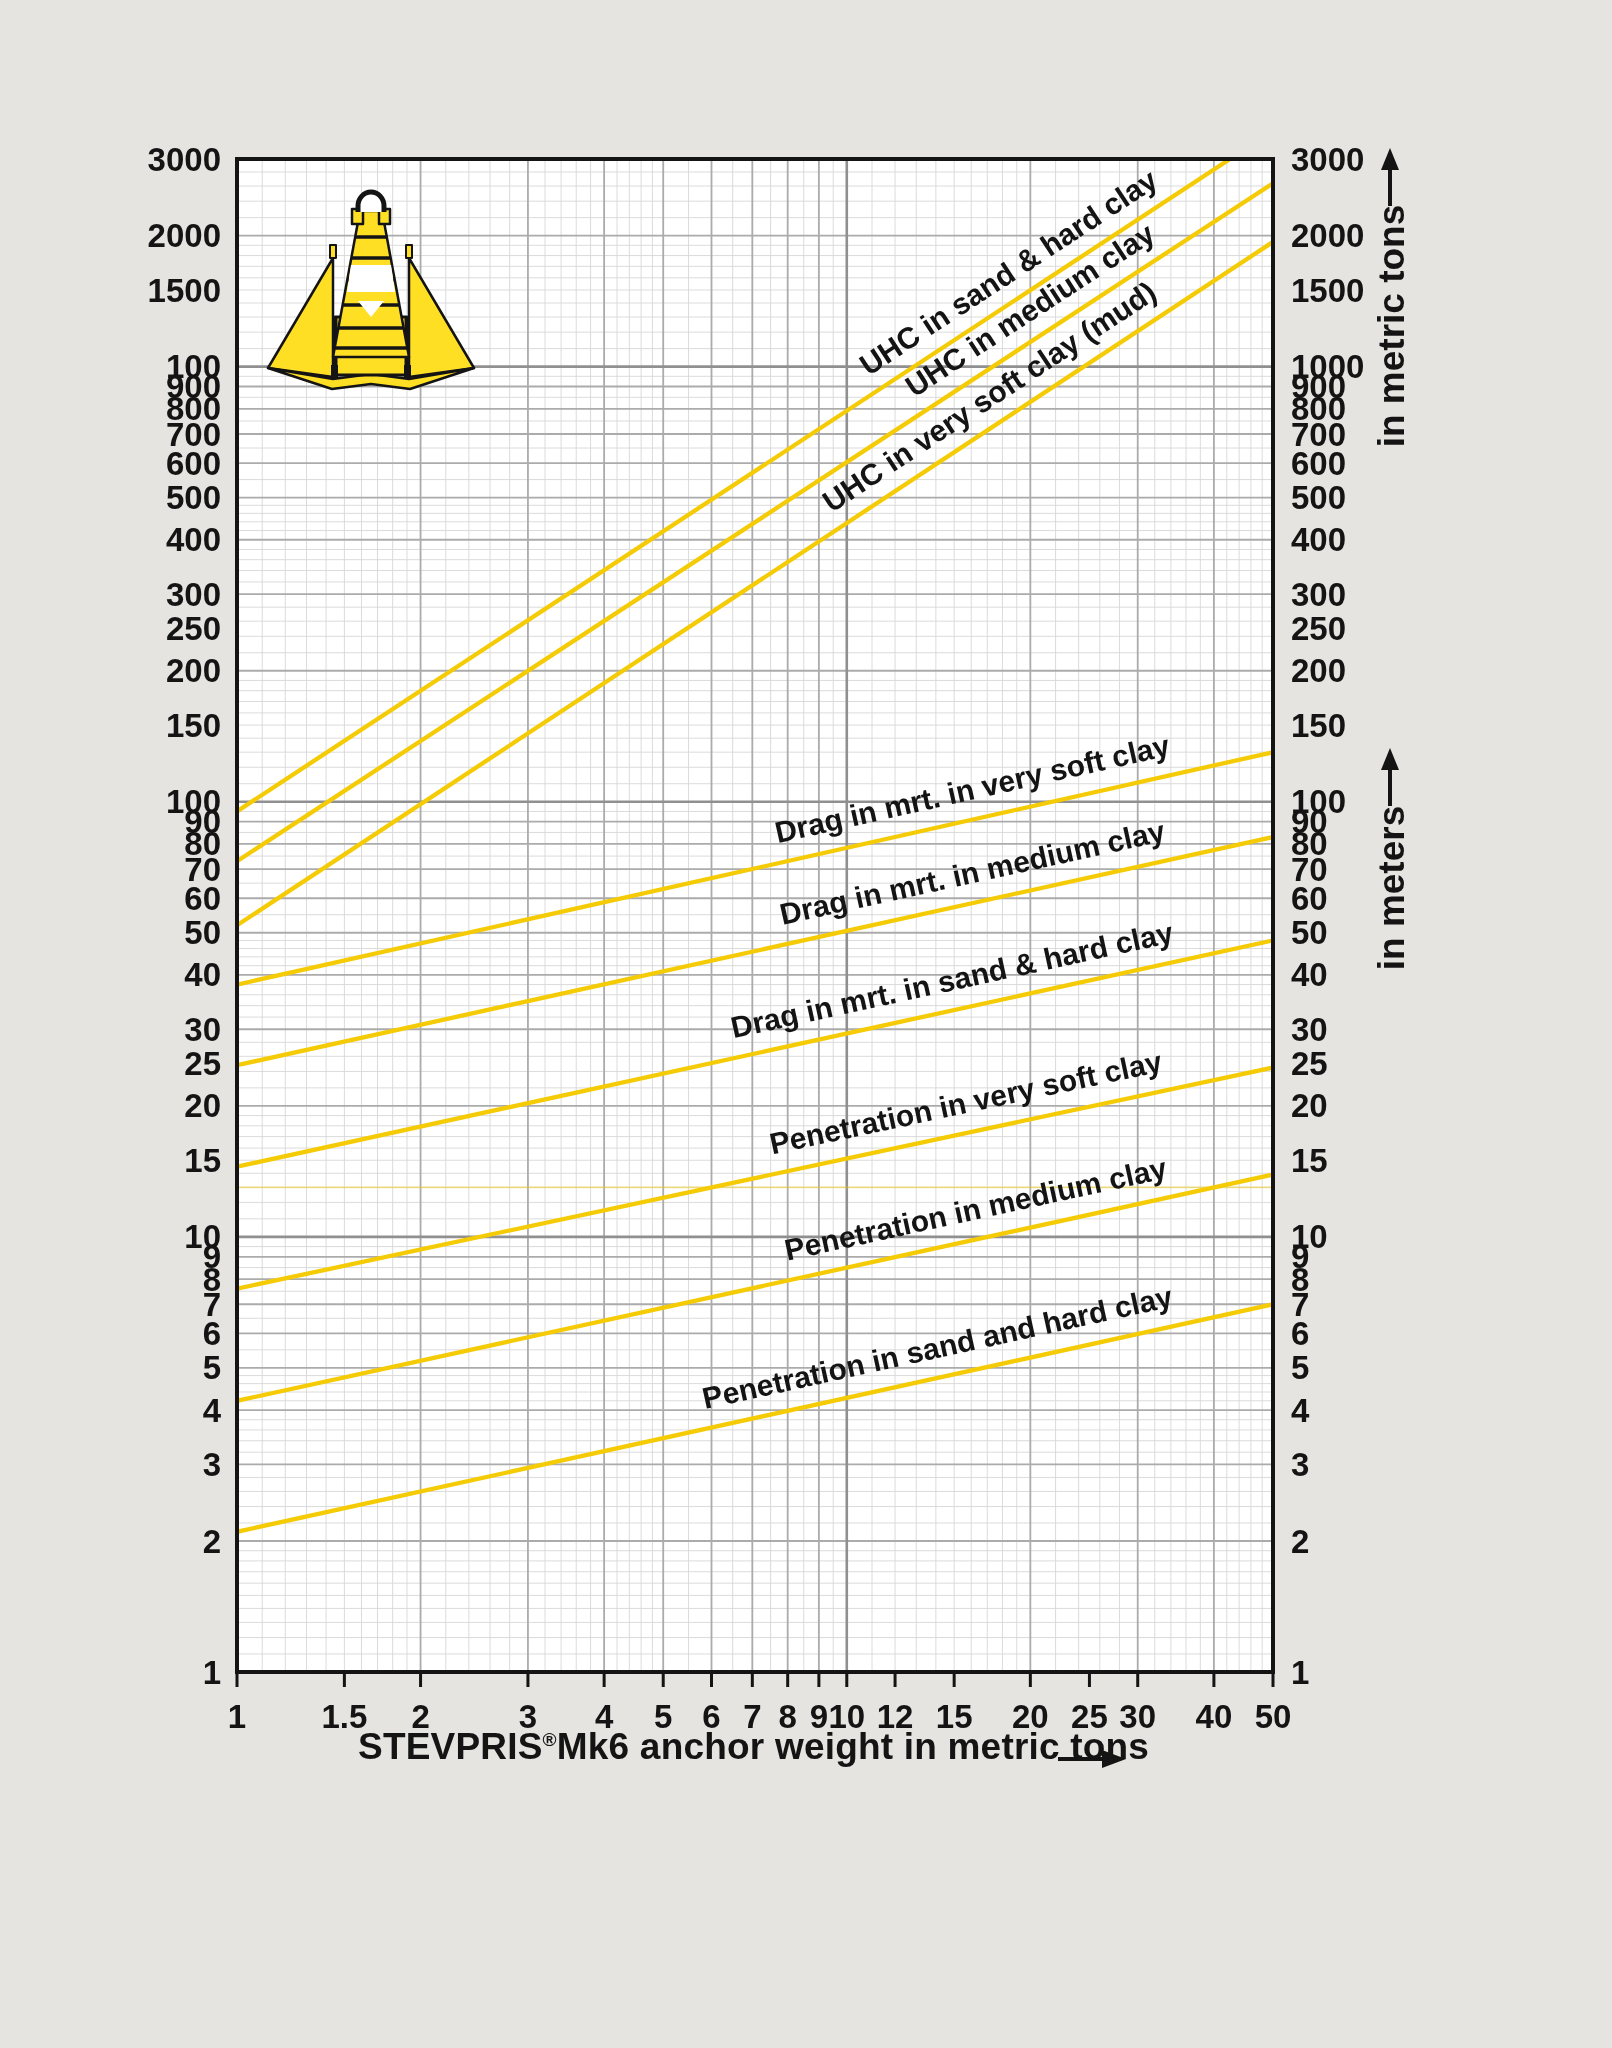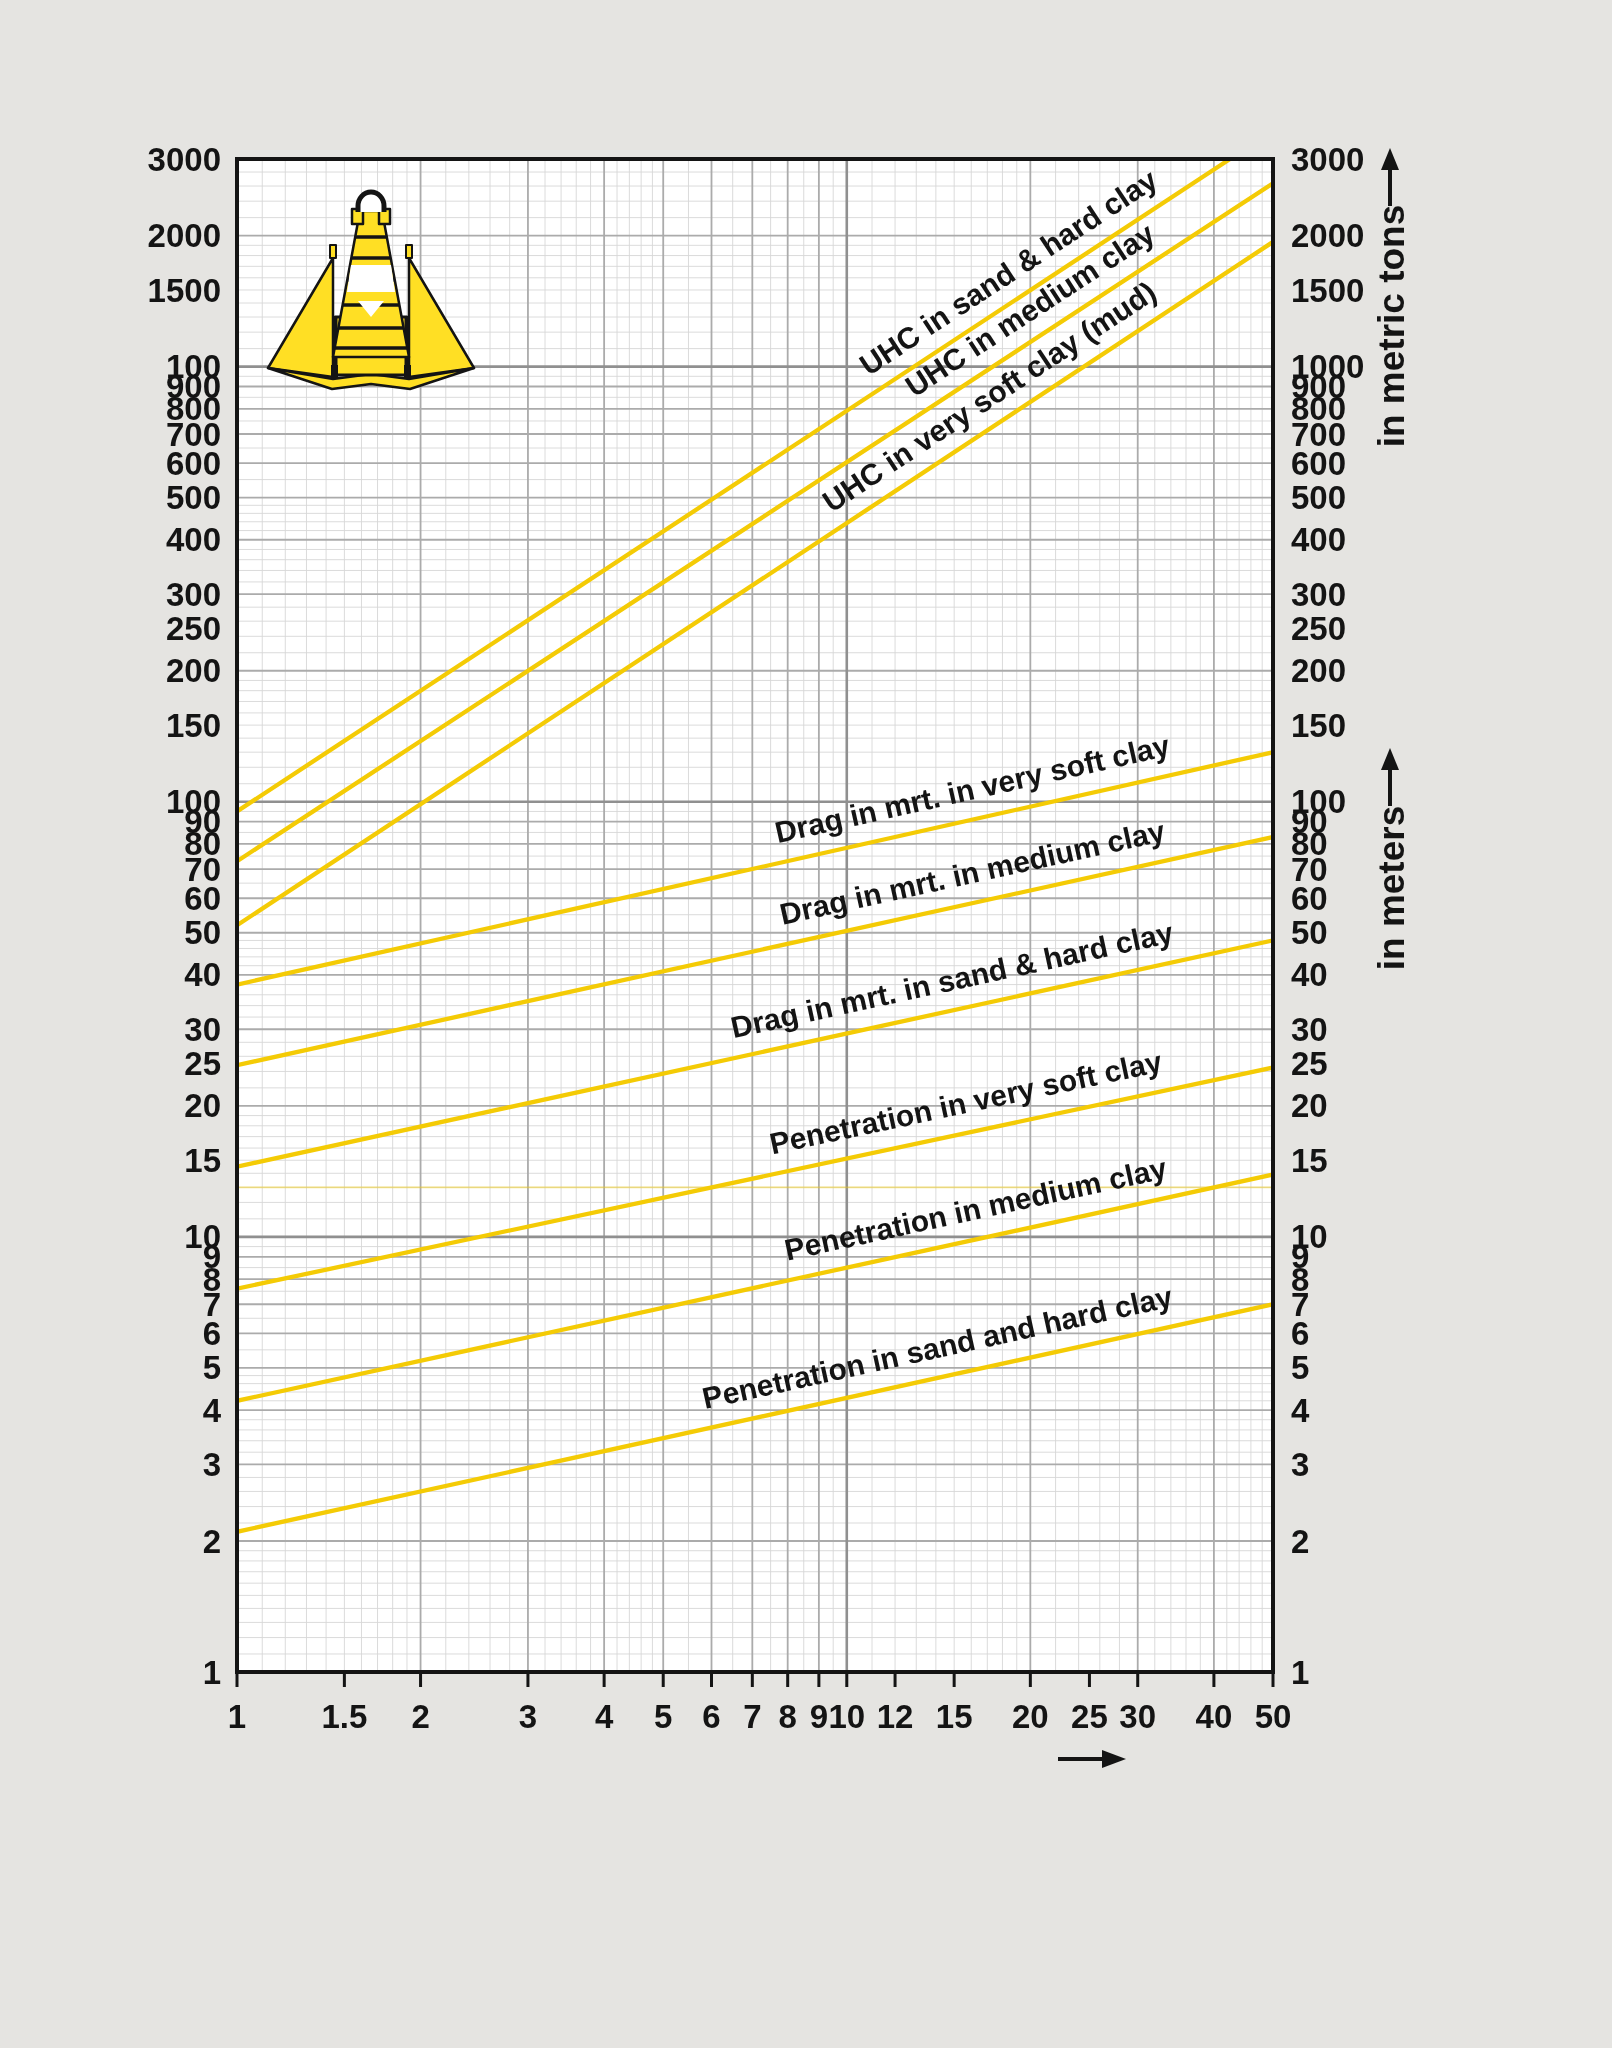--- a/index.html
+++ b/index.html
@@ -387,13 +387,14 @@
 
       <rect class="y" x="97" y="44" width="11" height="15" stroke="#141414" stroke-width="2.5"></rect>
       <rect class="y" x="124" y="44" width="11" height="15" stroke="#141414" stroke-width="2.5"></rect>
       <path d="M103 47 v-6 a13 14 0 0 1 26 0 v6" fill="#ffffff" stroke="#141414" stroke-width="5"></path>
     </g>
   </svg>
 
   <div class="vtitle" style="left:1182px;top:302px;">in metric tons</div>
   <div class="vtitle" style="left:1182px;top:864px;">in meters</div>
 
+  <div class="xtitle"><span>STEVPRIS</span><sup>®</sup><span>Mk6 anchor weight in metric tons</span></div>
 </div>
 
 </body></html>

